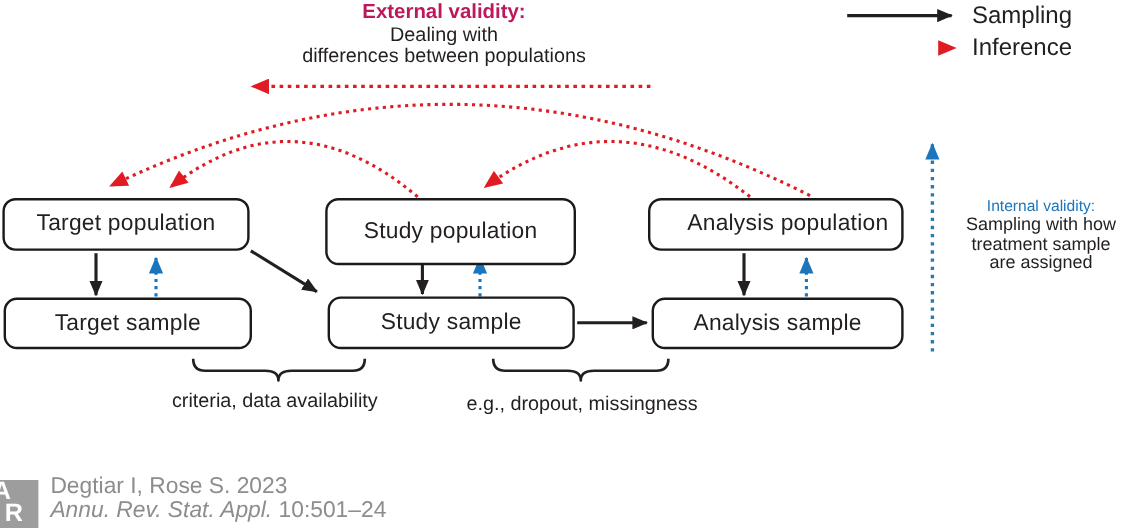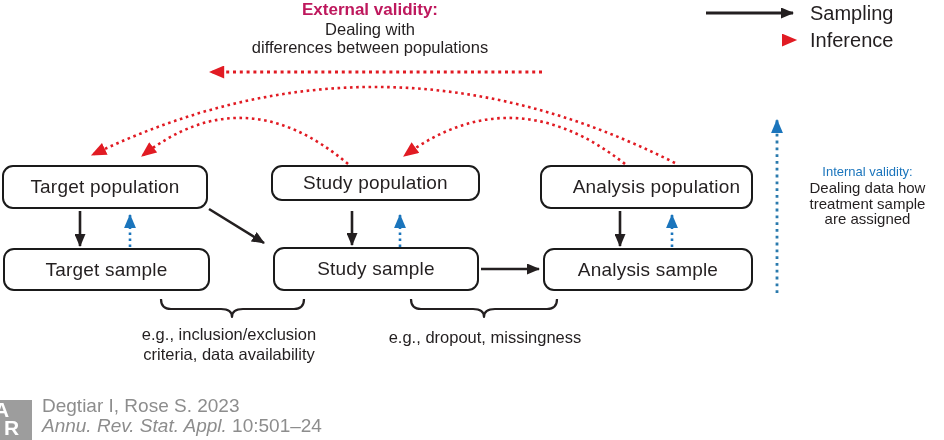--- a/index.html
+++ b/index.html
@@ -79,35 +79,34 @@
   <div class="title-block">
     <div class="heading">External validity:</div>
     <div>Dealing with</div>
     <div>differences between populations</div>
   </div>
 
   <div class="legend-label" style="left:810px;top:2px;">Sampling</div>
   <div class="legend-label" style="left:810px;top:29px;">Inference</div>
 
   <div class="node" style="left:2px;top:165px;width:206px;height:44px;">Target population</div>
-  <div class="node" style="left:271px;top:165px;width:209px;height:36px;">Study population</div>
+  <div class="node" style="left:271px;top:165px;width:209px;height:56px;">Study population</div>
   <div class="node" style="left:540px;top:165px;width:213px;height:44px;padding-left:20px;">Analysis population</div>
   <div class="node" style="left:3px;top:248px;width:207px;height:43px;">Target sample</div>
   <div class="node" style="left:273px;top:247px;width:206px;height:44px;border-radius:11px;">Study sample</div>
   <div class="node" style="left:543px;top:248px;width:210px;height:43px;">Analysis sample</div>
 
   <div class="iv-block">
     <div class="heading">Internal validity:</div>
-    <div>Dealing data how</div>
+    <div>Sampling with how</div>
     <div>treatment sample</div>
     <div>are assigned</div>
   </div>
 
   <div class="brace-note note-left">
-    <div>e.g., inclusion/exclusion</div>
     <div>criteria, data availability</div>
   </div>
   <div class="brace-note note-right">
     <div>e.g., dropout, missingness</div>
   </div>
 
   <div class="ar-logo">
     <span class="l-top">A</span>
     <span class="l-bottom">R</span>
   </div>

